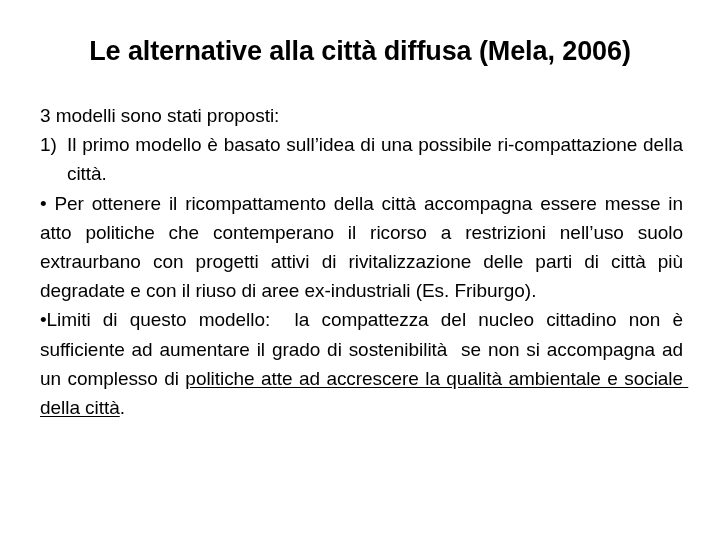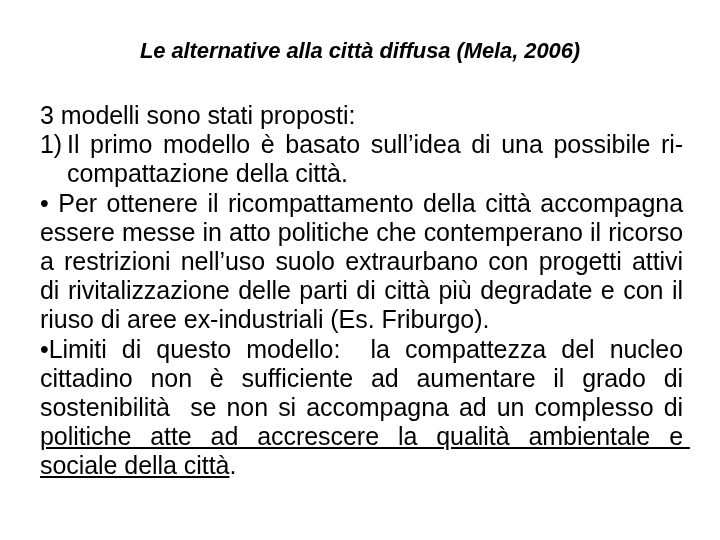--- a/index.html
+++ b/index.html
@@ -21,38 +21,37 @@
     inset: 0;
   }
 
   
   .slide-title {
     position: absolute;
     left: 40px;
     top: 36px;
     width: 640px;
     text-align: center;
-    font-size: 22px;
+    font-size: 27px;
     font-weight: bold;
     line-height: 30px;
     letter-spacing: -0.1px;
     white-space: nowrap;
-    font-style: italic;
   }
 
   
   .body-area {
     position: absolute;
     left: 40px;
     top: 101px;
     width: 643px;
   }
 
   .para {
-    font-size: 25px;
+    font-size: 19px;
     line-height: 29.2px;
     margin: 0;
     text-align: justify;
     text-justify: inter-word;
     letter-spacing: -0.05px;
     white-space: pre-wrap;
   }
 
   
   .para.flow-left {

